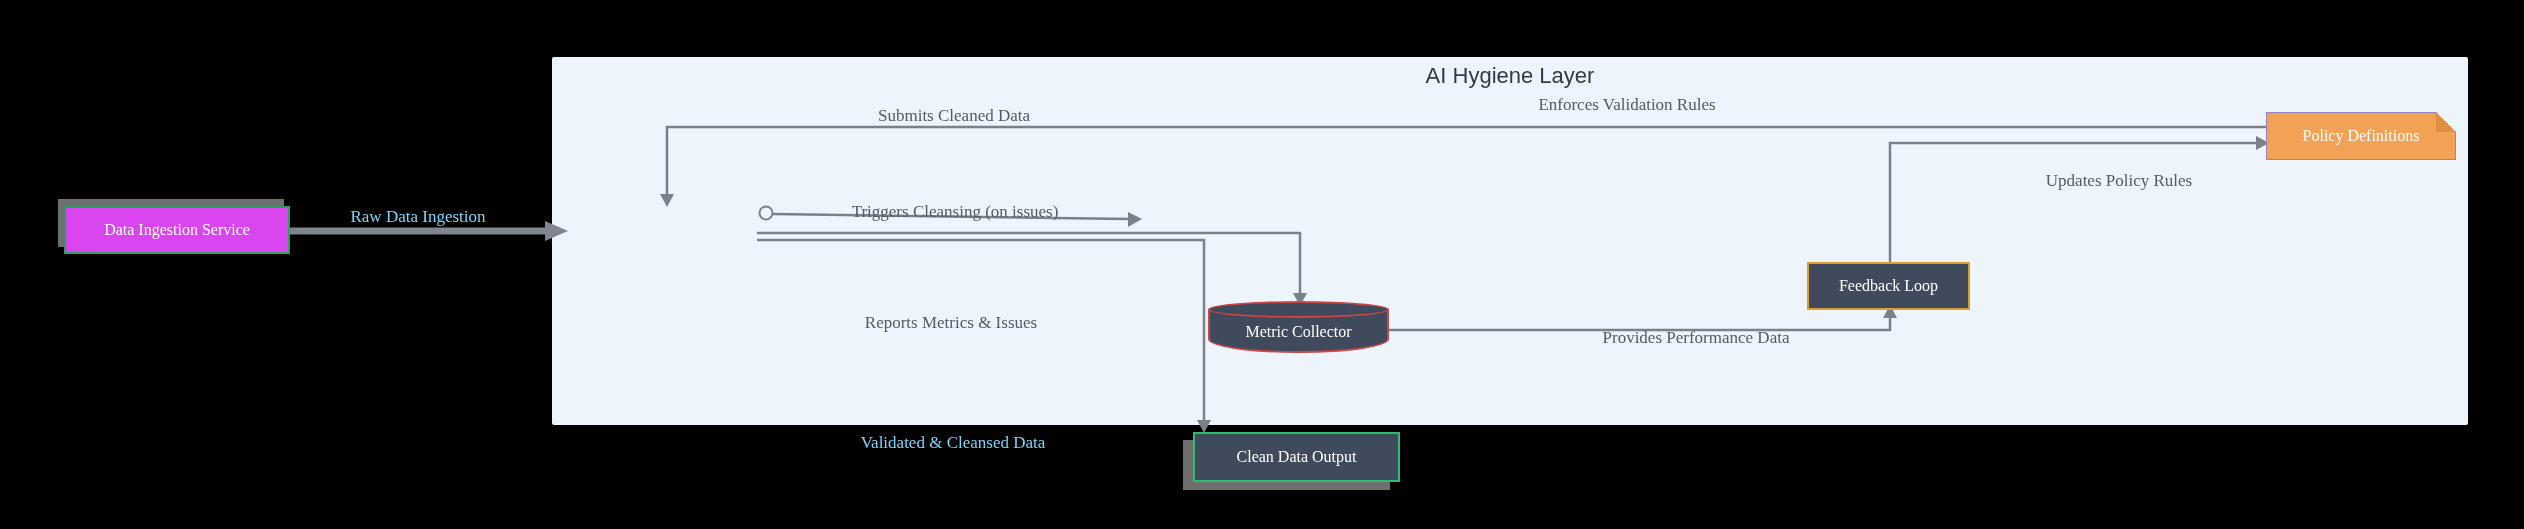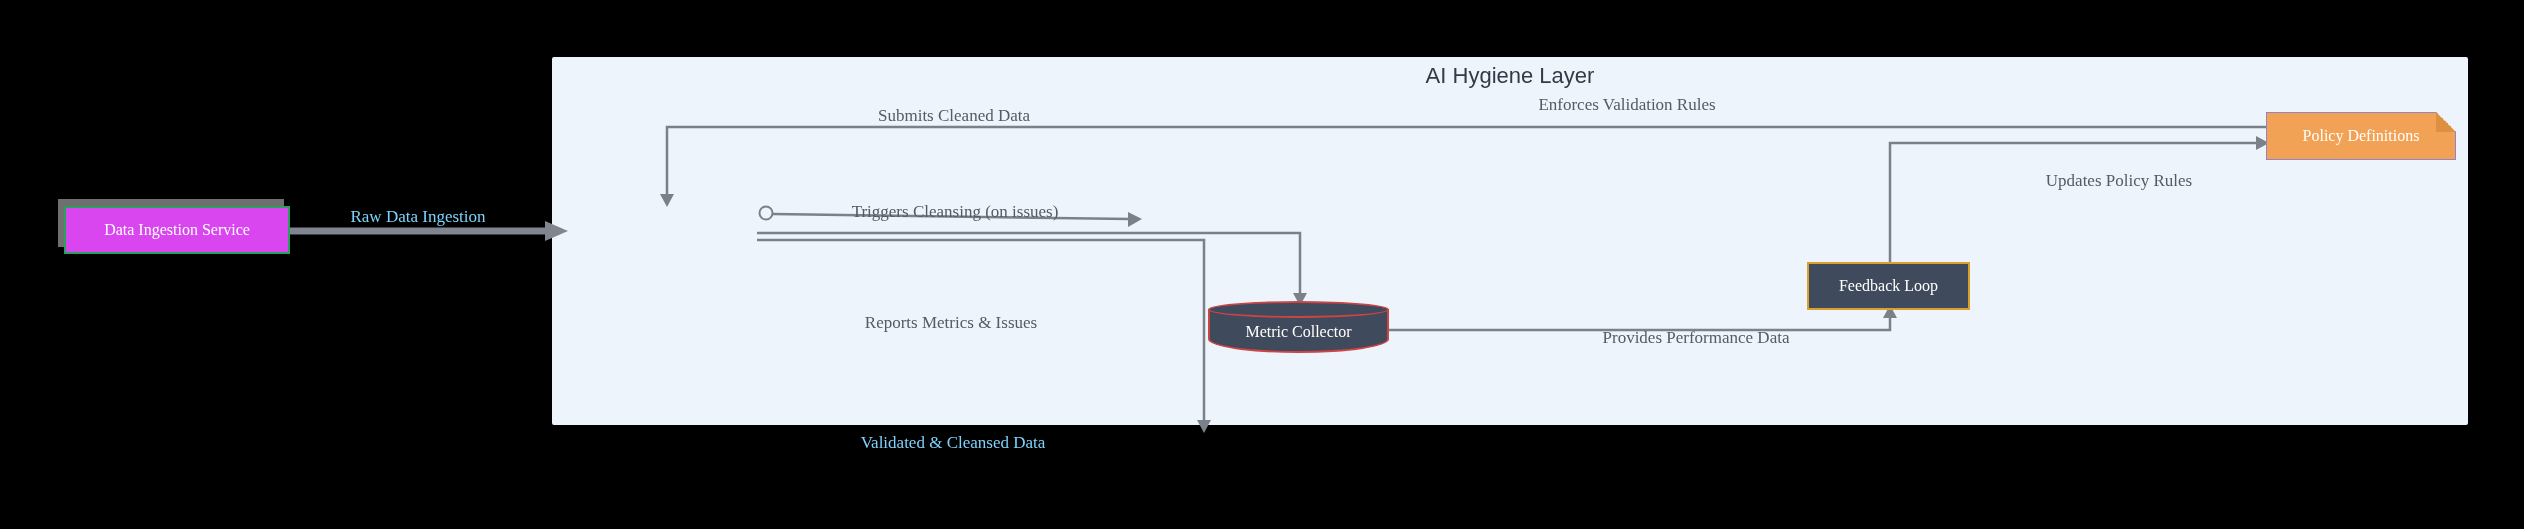--- a/index.html
+++ b/index.html
@@ -109,20 +109,23 @@
 
   <div class="node n-fl">
     <span>Feedback Loop</span>
   </div>
 
   <div class="node n-pd">
     <span>Policy Definitions</span>
   </div>
   <div class="pd-fold" style="left:2436px;top:112px;position:absolute;"></div>
 
+  <div class="node n-cdo">
+    <span>Clean Data Output</span>
+  </div>
 
   <div class="elabel dark l-raw">Raw Data Ingestion</div>
   <div class="elabel l-trig">Triggers Cleansing (on issues)</div>
   <div class="elabel l-submits">Submits Cleaned Data</div>
   <div class="elabel l-enforces">Enforces Validation Rules</div>
   <div class="elabel l-reports">Reports Metrics &amp; Issues</div>
   <div class="elabel dark l-validated">Validated &amp; Cleansed Data</div>
   <div class="elabel l-provides">Provides Performance Data</div>
   <div class="elabel l-updates">Updates Policy Rules</div>
 

